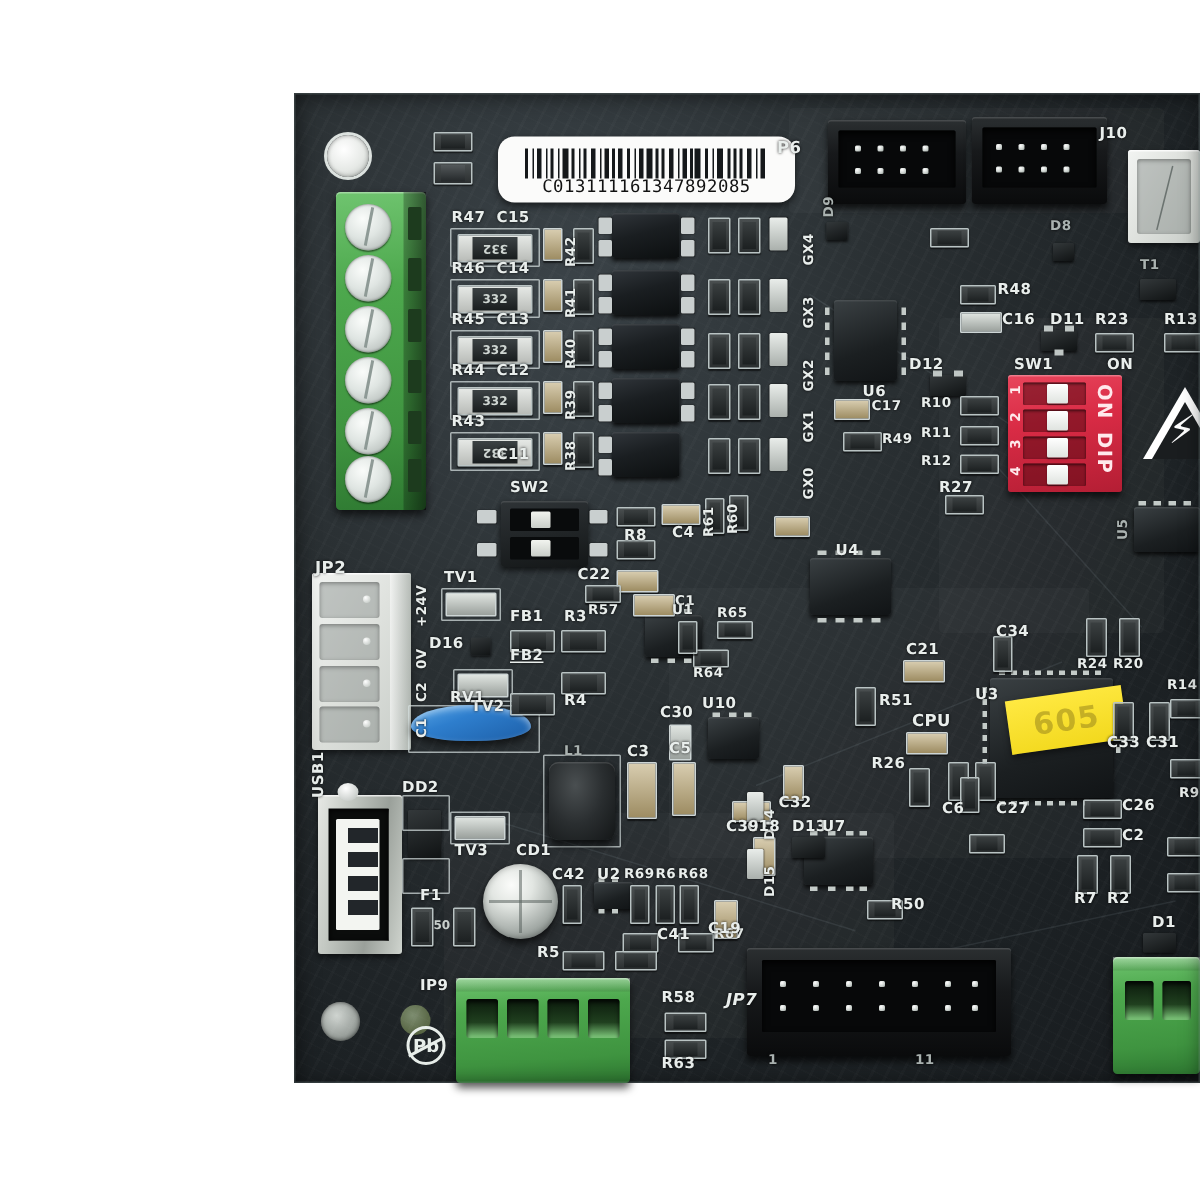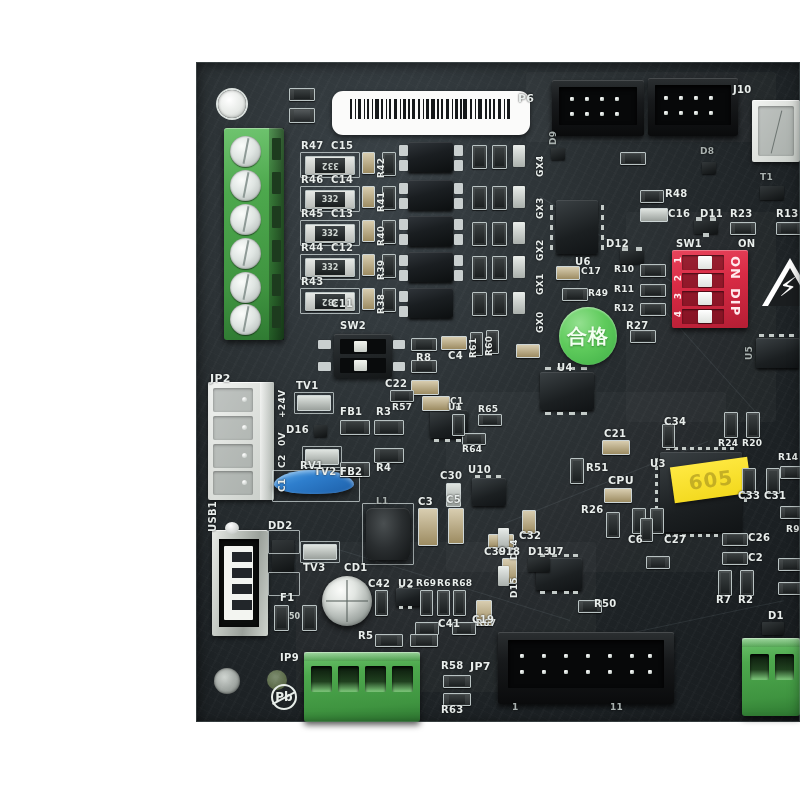--- a/index.html
+++ b/index.html
@@ -240,20 +240,21 @@
         <i style="left:74%;width:1.5%"></i>
       <i style="left:77%;width:0.8%"></i>
         <i style="left:79%;width:2.2%"></i>
         <i style="left:83%;width:1.5%"></i>
       <i style="left:86%;width:0.8%"></i>
         <i style="left:88%;width:1.5%"></i>
         <i style="left:91%;width:2.2%"></i>
       <i style="left:95%;width:0.8%"></i>
         <i style="left:97%;width:1.5%"></i>
     </div>
+    <div class="bcnum">C013111161347892085</div>
   </div>
 
   <div class="res" style="left:289px;top:88px;width:24px;height:11px;">
       <div class="body"></div>
     </div>
   <div class="res" style="left:289px;top:108px;width:24px;height:13px;">
       <div class="body" style="background:linear-gradient(180deg,#53585a,#24282a)"></div>
     </div>
 
   <div class="outline" style="left:300px;top:152px;width:58px;height:24px;"></div>
@@ -525,23 +526,20 @@
       <div class="pinv" style="right:-5px;top:14px;height:4px;"></div>
     <div class="pinv" style="right:-5px;top:22px;height:4px;"></div>
       <div class="pinv" style="right:-5px;top:30px;height:4px;"></div>
     <div class="pinv" style="right:-5px;top:38px;height:4px;"></div>
       <div class="pinv" style="right:-5px;top:46px;height:4px;"></div>
   </div>
   <div class="ylabel" style="left:672px;top:462px;width:78px;height:36px;">
     <span>605</span>
   </div>
 
-  <div class="qcdot" style="left:559px;top:307px;width:58px;height:58px;">
-    <span>合格</span>
-  </div>
 
   <div class="dipred" style="left:672px;top:250px;width:76px;height:78px;">
     <div class="sl" style="left:10px;top:5px;width:42px;height:15px;"></div>
     <div class="sl" style="left:10px;top:23px;width:42px;height:15px;"></div>
     <div class="sl" style="left:10px;top:41px;width:42px;height:15px;"></div>
     <div class="sl" style="left:10px;top:59px;width:42px;height:15px;"></div>
     <div class="act" style="left:26px;top:6px;width:14px;height:13px;"></div>
     <div class="act" style="left:26px;top:24px;width:14px;height:13px;"></div>
     <div class="act" style="left:26px;top:42px;width:14px;height:13px;"></div>
     <div class="act" style="left:26px;top:60px;width:14px;height:13px;"></div>
@@ -873,21 +871,21 @@
   <div class="silk s9" style="left:450px;top:396px;">C1</div>
   <div class="silk s9" style="left:392px;top:402px;">R57</div>
   <div class="silk s9" style="left:448px;top:402px;">U1</div>
   <div class="silk s9" style="left:478px;top:404px;">R65</div>
   <div class="silk s9" style="left:462px;top:444px;">R64</div>
 
   <div class="silk s10" style="left:296px;top:380px;">TV1</div>
   <div class="silk s10" style="left:286px;top:424px;">D16</div>
   <div class="silk s10" style="left:340px;top:406px;">FB1</div>
   <div class="silk s10" style="left:376px;top:406px;">R3</div>
-  <div class="silk s10" style="left:340px;top:466px;text-decoration:underline;">FB2</div>
+  <div class="silk s10" style="left:340px;top:432px;text-decoration:underline;">FB2</div>
   <div class="silk s10" style="left:376px;top:462px;">R4</div>
   <div class="silk s10" style="left:314px;top:466px;">TV2</div>
   <div class="silk s10" style="left:300px;top:460px;">RV1</div>
   <div class="silk s10" style="left:268px;top:520px;">DD2</div>
   <div class="silk s10" style="left:303px;top:562px;">TV3</div>
   <div class="silk s10" style="left:344px;top:562px;">CD1</div>
   <div class="silk s10" style="left:280px;top:592px;">F1</div>
 
   <div class="silk s11" style="left:210px;top:372px;">JP2</div>
   <div class="silk s9 rot" style="left:277px;top:418px;">+24V</div>
@@ -905,21 +903,21 @@
   <div class="silk s10" style="left:398px;top:578px;">U2</div>
   <div class="silk s9" style="left:416px;top:578px;">R69</div>
   <div class="silk s9" style="left:437px;top:578px;">R6</div>
   <div class="silk s9" style="left:452px;top:578px;">R68</div>
   <div class="silk s10" style="left:438px;top:618px;">C41</div>
   <div class="silk s9" style="left:476px;top:618px;">R67</div>
   <div class="silk s10" style="left:358px;top:630px;">R5</div>
   <div class="silk s10" style="left:280px;top:652px;">IP9</div>
   <div class="silk s10" style="left:441px;top:660px;">R58</div>
   <div class="silk s10" style="left:441px;top:704px;">R63</div>
-  <div class="silk s11" style="left:470px;top:660px;">JP7</div>
+  <div class="silk s11" style="left:484px;top:660px;font-style:italic;">JP7</div>
   <div class="silk s9 dim" style="left:512px;top:702px;">1</div>
   <div class="silk s9 dim" style="left:610px;top:702px;">11</div>
 
   <div class="silk s9 rot" style="left:509px;top:560px;">D14</div>
   <div class="silk s9 rot" style="left:509px;top:598px;">D15</div>
   <div class="silk s10" style="left:498px;top:546px;">C18</div>
   <div class="silk s10" style="left:528px;top:546px;">D13</div>
   <div class="silk s10" style="left:519px;top:530px;">C32</div>
   <div class="silk s10" style="left:548px;top:546px;">U7</div>
   <div class="silk s10" style="left:484px;top:546px;">C39</div>

